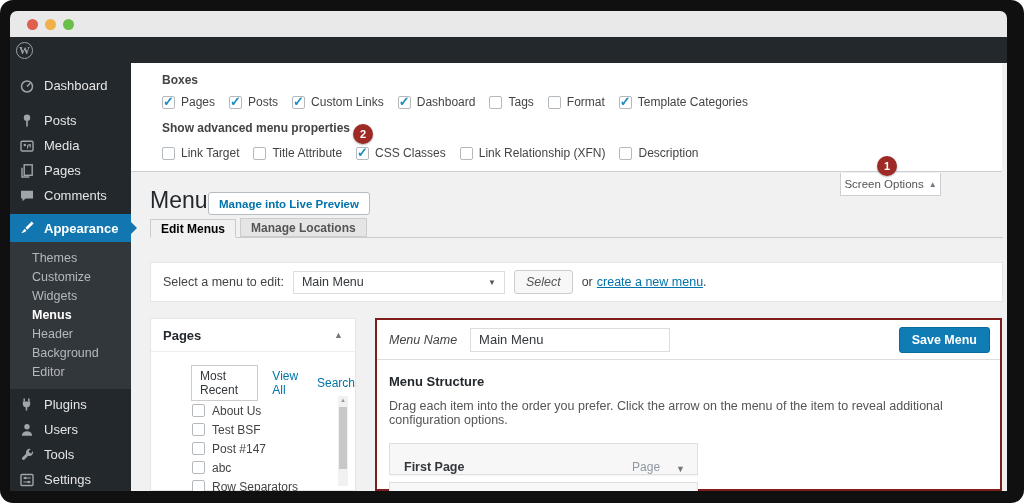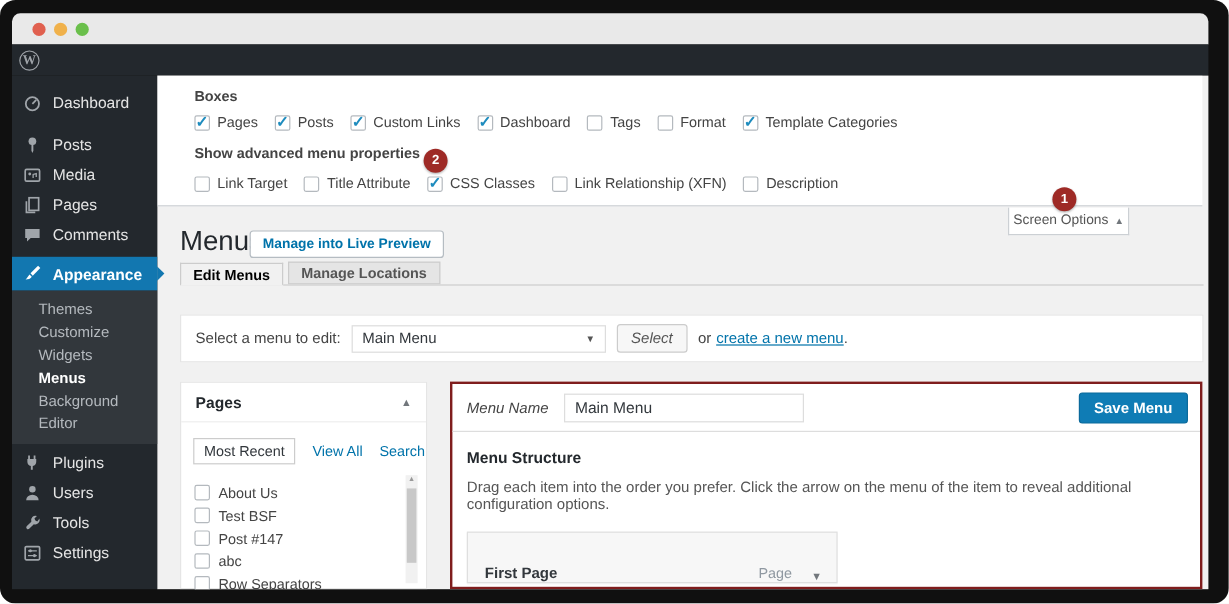--- a/index.html
+++ b/index.html
@@ -65,41 +65,41 @@
   .menu-select .arrow { margin-left:auto; font-size:8px; color:#555; }
   .select-btn { margin-left:9px; height:24px; padding:0 11px; background:#f7f7f7; border:1px solid #ccc; border-radius:3px; font-size:12.5px; color:#555; display:flex; align-items:center; cursor:pointer;font-style:italic; }
   .or-text { margin-left:9px; }
   .new-menu-link { margin-left:4px; color:#0073aa; text-decoration:underline; cursor:pointer; }
 
   
   .pages-panel { position:absolute; left:19px; top:255px; width:206px; bottom:0; background:#fff; border:1px solid #e5e5e5; }
   .pages-header { height:33px; border-bottom:1px solid #eee; display:flex; align-items:center; padding:0 12px; }
   .pages-title { font-size:13px; font-weight:bold; color:#23282d; }
   .panel-toggle { margin-left:auto; font-size:9px; color:#72777c; cursor:pointer; }
-  .pages-body { position:relative; height:calc(100% - 33px); }
+  .pages-body { position:relative; height:calc(100% - 33px);margin-left:30px; }
   .pages-tabs { position:absolute; left:10px; top:13px; display:flex; align-items:center; font-size:12px; }
   .ptab-active { border:1px solid #ccc; background:#fff; padding:3px 8px; color:#32373c; font-weight:normal; cursor:pointer; }
   .ptab-link { margin-left:14px; color:#0073aa; cursor:pointer; }
   .pages-list { position:absolute; left:11px; top:52px; right:26px; }
   .page-check { display:flex; align-items:flex-start; gap:7px; margin-bottom:5px; cursor:pointer; }
   .page-check .cb-label { font-size:12px; color:#444; }
   .vscroll { position:absolute; right:7px; top:44px; bottom:4px; width:10px; background:#f1f1f1; }
   .vscroll .up { position:absolute; top:1px; left:0; right:0; text-align:center; font-size:6px; color:#999; }
   .vscroll .thumb { position:absolute; left:1px; right:1px; top:11px; height:62px; background:#c8c8c8; cursor:grab; }
 
   
   .menu-panel { position:absolute; left:244px; top:255px; width:627px; bottom:0; background:#fff; border:2px solid #7f1d1d; }
   .name-row { height:40px; border-bottom:1px solid #ddd; display:flex; align-items:center; padding:0 10px; }
   .name-label { font-size:12.5px; font-style:italic; color:#444; margin-left:2px; }
   .name-input { margin-left:13px; width:200px; height:24px; border:1px solid #ddd; padding:0 8px; font-size:13px; color:#32373c; font-family:"Liberation Sans", sans-serif; }
   .save-btn { margin-left:auto; height:26px; padding:0 12px; background:#0f7cb5; border:1px solid #0b6a9c; border-radius:3px; color:#fff; font-size:12.5px; font-weight:bold; display:flex; align-items:center; cursor:pointer; }
   .structure { padding:12px; }
   .structure-title { font-size:13px; font-weight:bold; color:#23282d; margin-top:2px; }
   .structure-help { font-size:12.5px; color:#555; margin-top:10px; }
-  .menu-item-box { width:309px; height:43px; background:#f7f7f7; border:1px solid #dfdfdf; box-shadow:0 1px 0 rgba(0,0,0,.04); display:flex; align-items:flex-end; padding:16px 12px 0 14px; cursor:grab; }
+  .menu-item-box { width:309px; height:32px; background:#f7f7f7; border:1px solid #dfdfdf; box-shadow:0 1px 0 rgba(0,0,0,.04); display:flex; align-items:flex-end; padding:16px 12px 0 14px; cursor:grab; }
   .mi-first { margin-top:16px; }
   .mi-next { margin-top:7px; }
   .mi-label { font-size:12.5px; font-weight:bold; color:#32373c; }
   .mi-type { margin-left:auto; font-size:12px; color:#8f98a1; }
   .mi-arrow { margin-left:16px; font-size:9px; color:#72777c; cursor:pointer; }
 </style>
 </head>
 <body>
 
 <div class="frame">
@@ -171,20 +171,21 @@
                 <path d="M5.6 8.7 l1.9 1.9 c-.9 1.7 -3.1 2.3 -5.2 2.3 1.4 -1 1.8 -2.7 3.3 -4.2 z"></path>
               </svg>
             </span>
           <span class="lbl">Appearance</span>
         </div>
         <div class="submenu">
           <div class="sub-item">Themes</div>
           <div class="sub-item">Customize</div>
           <div class="sub-item">Widgets</div>
           <div class="sub-item current">Menus</div>
+          <div class="sub-item">Header</div>
           <div class="sub-item">Background</div>
           <div class="sub-item">Editor</div>
         </div>
         <div class="gap-xs"></div>
         <div class="side-item">
           <span class="ic">
               <svg width="16" height="16" viewBox="0 0 16 16">
                 <path d="M5.2 1.5 v3 M9.8 1.5 v3" stroke="currentColor" stroke-width="1.5" fill="none"></path>
                 <path d="M3.8 4.5 h7.4 v2.2 a3.7 3.7 0 0 1 -2.9 3.6 v3.2 h-1.6 v-3.2 a3.7 3.7 0 0 1 -2.9 -3.6 z" fill="currentColor"></path>
               </svg>

